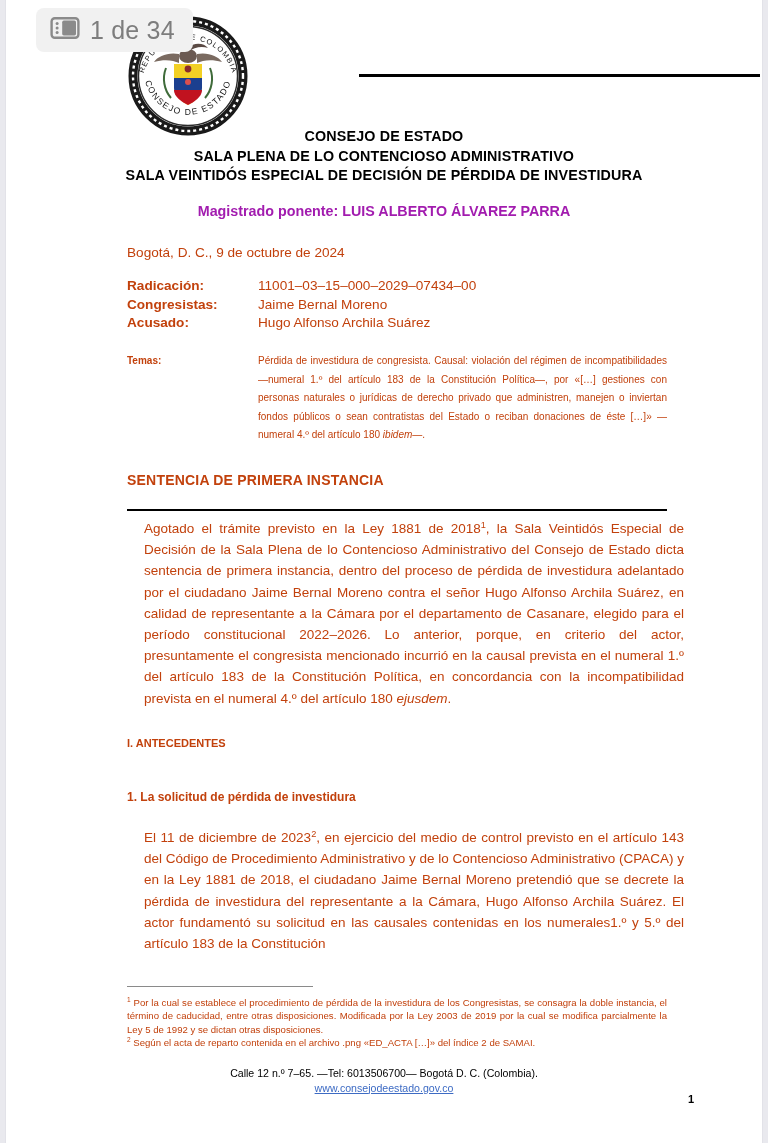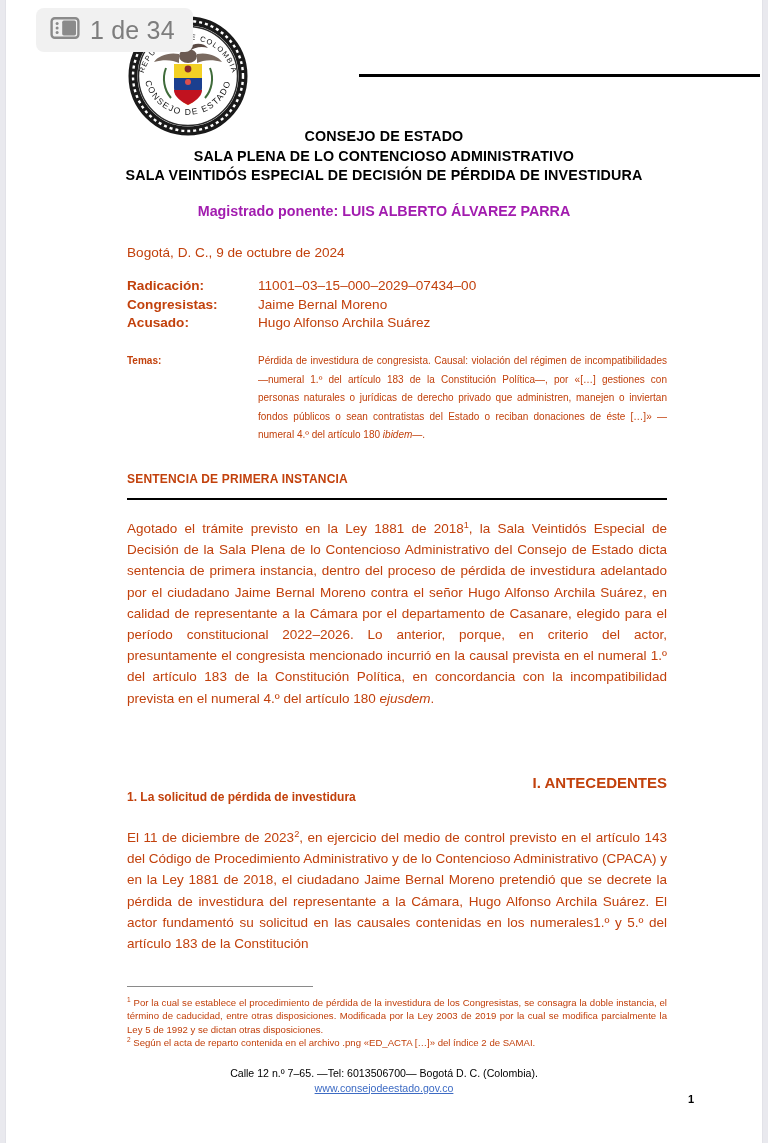--- a/index.html
+++ b/index.html
@@ -123,40 +123,40 @@
   }
   .temas-block .meta-row { align-items: flex-start; }
   .temas-block .meta-value {
     text-align: justify;
     text-justify: inter-word;
   }
 
   .section-head {
     top: 472px;
     font-weight: bold;
-    font-size: 12px;
+    font-size: 14px;
     letter-spacing: 0.2px;
-    padding-bottom: 12px;
+    padding-bottom: 21px;
     border-bottom: 2.4px solid #000;
   }
 
   .para {
     font-size: 13.5px;
     line-height: 21.2px;
     text-align: justify;
     text-justify: inter-word;
+    margin-left: 17px;
   }
   .para-1 { top: 518px; }
   .para-2 { top: 827px; }
 
   .centered-head {
-    text-align: right;
-    font-weight: bold;
-    font-size: 15px;
-    margin-top: 37px;
+    text-align: left;
+    font-weight: bold;
+    font-size: 11px;
   }
   .head-antecedentes { top: 737px; }
 
   .sub-head {
     font-weight: bold;
     font-size: 12px;
   }
   .head-solicitud { top: 790px; }
 
   sup {

